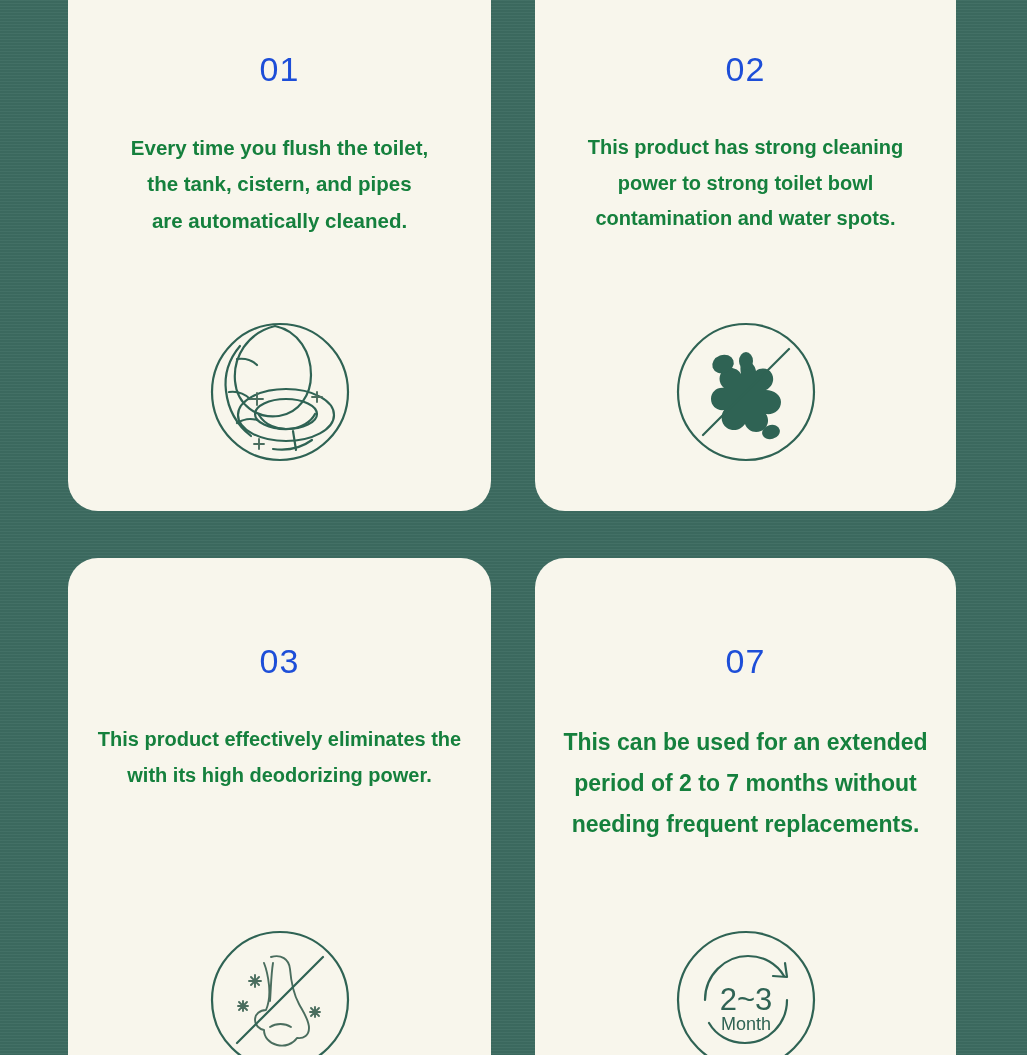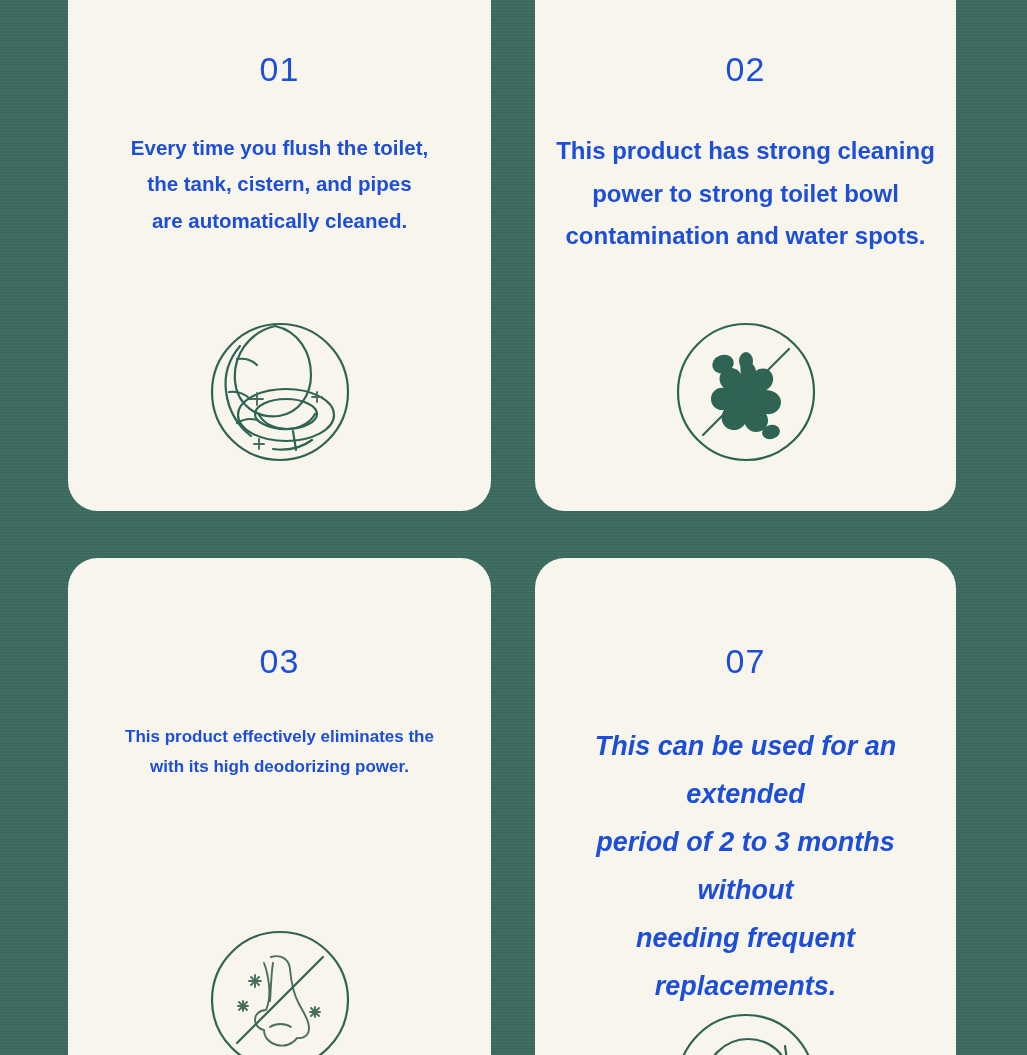--- a/index.html
+++ b/index.html
@@ -60,21 +60,21 @@
     letter-spacing: 1px;
     line-height: 1;
     margin-top: 86px;
     font-family: "Liberation Sans", sans-serif;
   }
 
   .card-body {
     margin-top: 44px;
     width: 100%;
     text-align: center;
-    color: #1d4ed8;
+    color: #15803d;
     font-weight: bold;
     line-height: 1.78;
     padding: 0 18px;
     box-sizing: border-box;
   }
   .card-body .ln {
     display: block;
     position: relative;
   }
   
@@ -84,23 +84,23 @@
     left: 8%;
     right: 8%;
     top: 8%;
     bottom: 6%;
     background: rgba(255,255,255,0.45);
     z-index: -1;
     border-radius: 2px;
   }
 
   #card-1 .card-body { font-size: 20.5px; }
-  #card-2 .card-body { font-size: 24px; }
-  #card-3 .card-body { font-size: 17px; text-align: center; }
-  #card-4 .card-body { font-size: 27px; font-style: italic; }
+  #card-2 .card-body { font-size: 20px; }
+  #card-3 .card-body { font-size: 20px; text-align: center; }
+  #card-4 .card-body { font-size: 23px; }
 
   .icon-wrap {
     margin-top: auto;
     margin-bottom: 46px;
     width: 146px;
     height: 146px;
     display: flex;
     align-items: center;
     justify-content: center;
   }
@@ -226,21 +226,21 @@
 
         <line class="stroke" x1="30" y1="116" x2="116" y2="30"></line>
       </svg>
     </div>
   </div>
 
   <div class="card" id="card-4">
     <div class="card-number">07</div>
     <div class="card-body">
       <span class="ln">This can be used for an extended</span>
-      <span class="ln band">period of 2 to 3 months without</span>
+      <span class="ln band">period of 2 to 7 months without</span>
       <span class="ln band">needing frequent replacements.</span>
     </div>
     <div class="icon-wrap">
       <svg width="146" height="146" viewBox="0 0 146 146">
         <circle class="stroke" cx="73" cy="73" r="68"></circle>
 
         <path class="stroke" d="M 32 73 C 32 48 52 29 75 29 C 91 29 104 37 111 49"></path>
         <path class="stroke" d="M 100 49 L 114 50 L 112 36"></path>
 
         <path class="stroke" d="M 114 73 C 114 97 95 116 72 116 C 56 116 43 108 36 96"></path>

